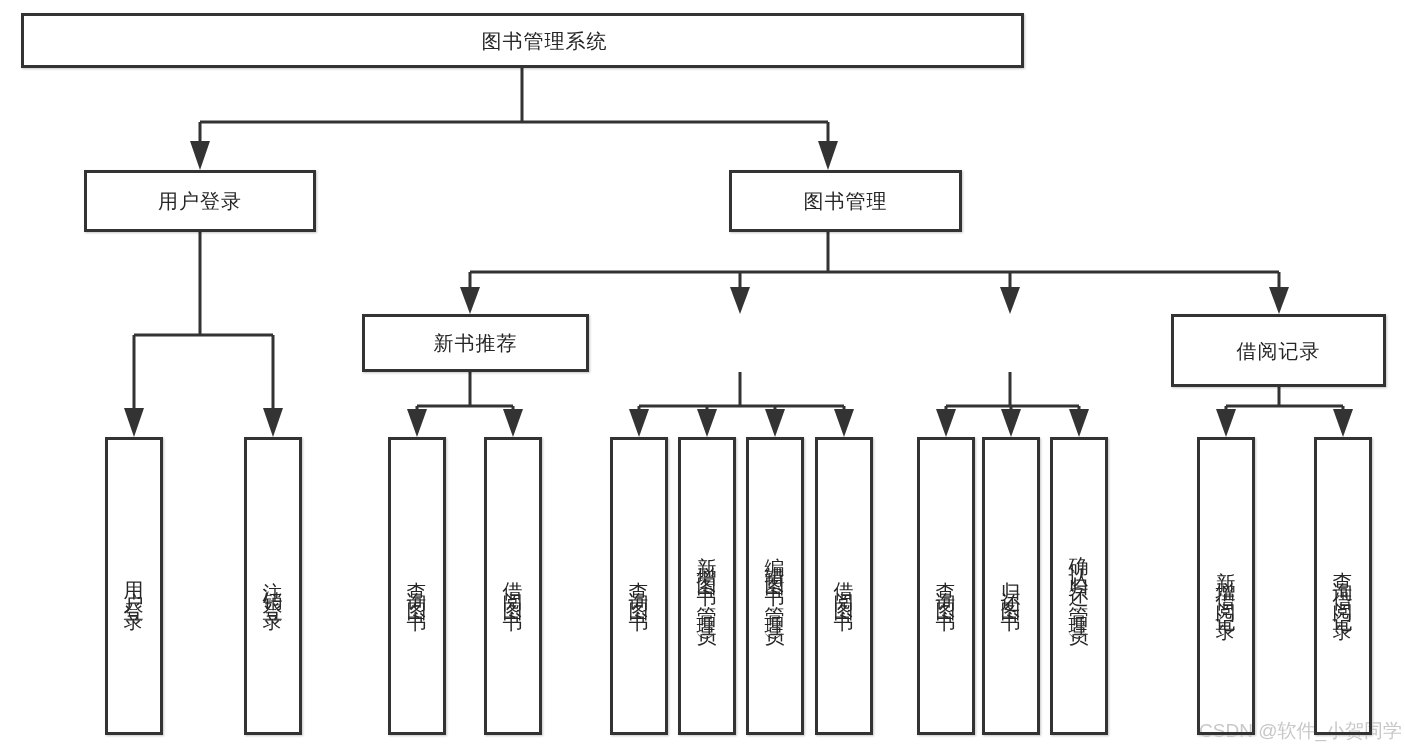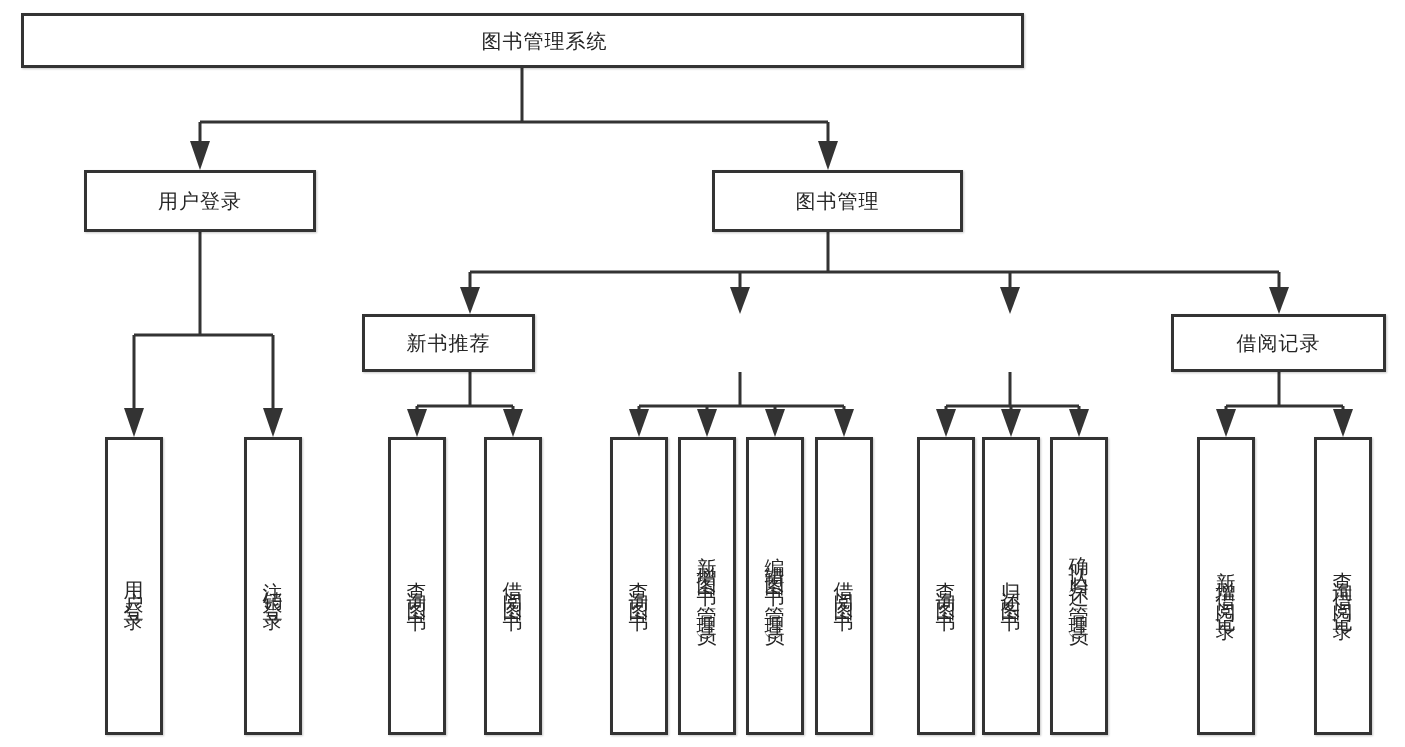--- a/index.html
+++ b/index.html
@@ -95,24 +95,24 @@
     <g>
       <path class="ln" d="M1279 372 V406 M1226 406 H1343 M1226 406 V411 M1343 406 V411"></path>
       <path class="ah" d="M1216 409 L1236 409 L1226 437 Z"></path>
       <path class="ah" d="M1333 409 L1353 409 L1343 437 Z"></path>
     </g>
   </svg>
 
   <div class="box hlabel" style="left:21px;top:13px;width:1003px;height:55px;padding-left:44px;">图书管理系统</div>
 
   <div class="box hlabel" style="left:84px;top:170px;width:232px;height:62px;">用户登录</div>
-  <div class="box hlabel" style="left:712px;top:170px;width:251px;height:62px;">图书管理</div>
+  <div class="box hlabel" style="left:729px;top:170px;width:233px;height:62px;">图书管理</div>
 
-  <div class="box hlabel" style="left:362px;top:314px;width:173px;height:58px;">新书推荐</div>
-  <div class="box hlabel" style="left:1171px;top:314px;width:215px;height:58px;">借阅记录</div>
+  <div class="box hlabel" style="left:362px;top:314px;width:227px;height:58px;">新书推荐</div>
+  <div class="box hlabel" style="left:1171px;top:314px;width:215px;height:73px;">借阅记录</div>
 
   <div class="box leaf" style="left:105px;top:437px;width:58px;height:298px;">
     <span>用户登录</span>
   </div>
   <div class="box leaf" style="left:244px;top:437px;width:58px;height:298px;">
     <span>注销登录</span>
   </div>
 
   <div class="box leaf" style="left:388px;top:437px;width:58px;height:298px;">
     <span>查询图书</span>
@@ -144,14 +144,15 @@
     <span>确认归还（管理员）</span>
   </div>
 
   <div class="box leaf" style="left:1197px;top:437px;width:58px;height:298px;">
     <span>新增借阅记录</span>
   </div>
   <div class="box leaf" style="left:1314px;top:437px;width:58px;height:298px;">
     <span>查询借阅记录</span>
   </div>
 
+  <div class="watermark">CSDN @软件_小贺同学</div>
 
 </div>
 
 </body></html>

